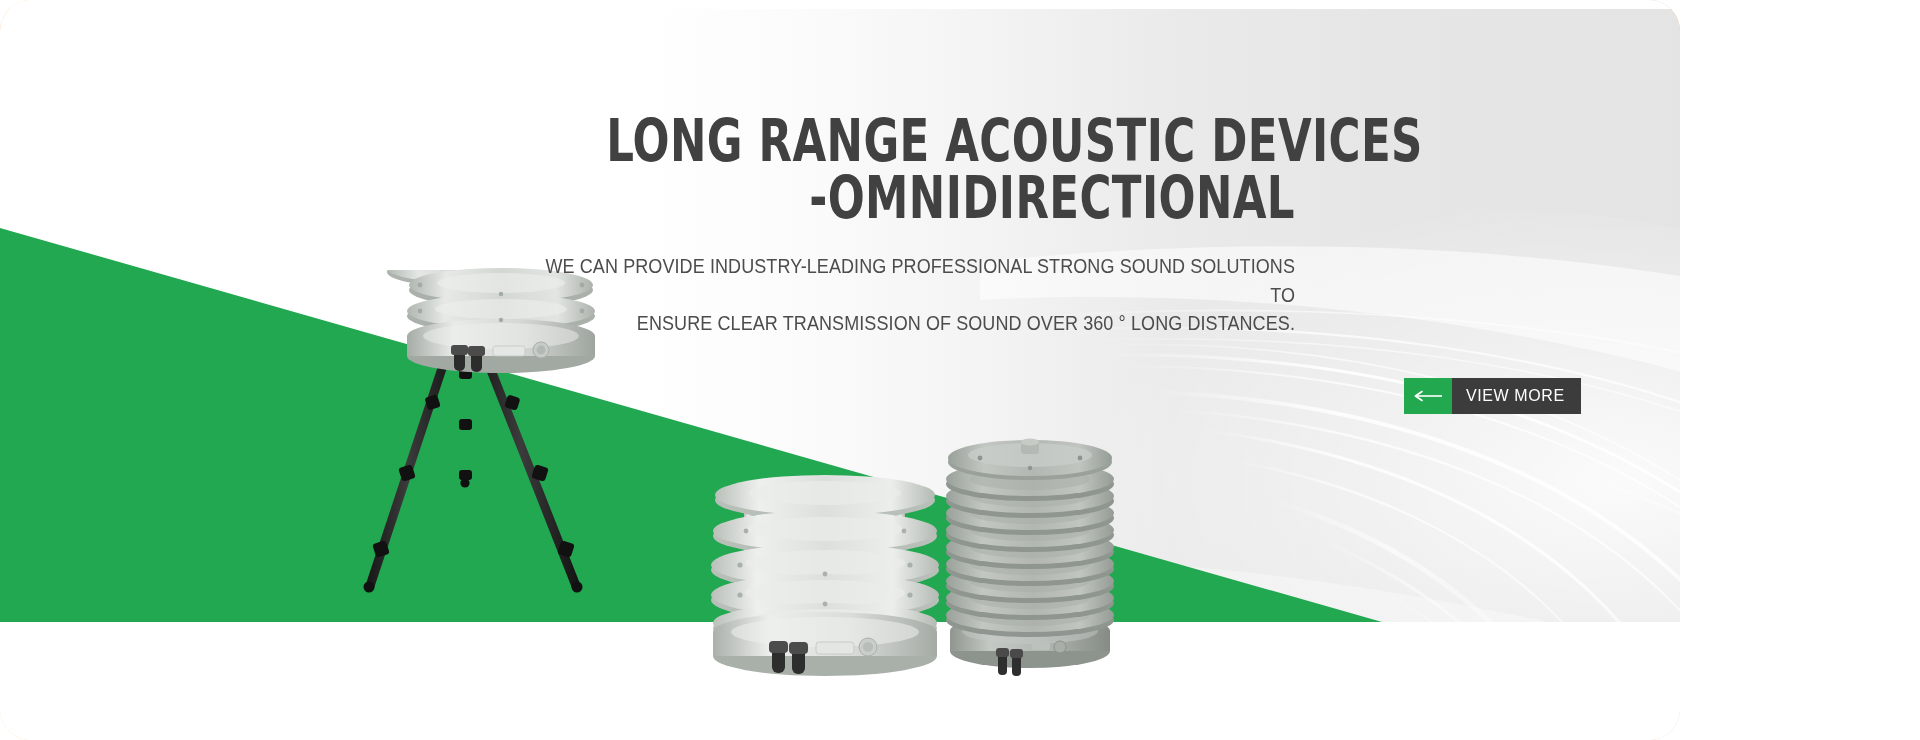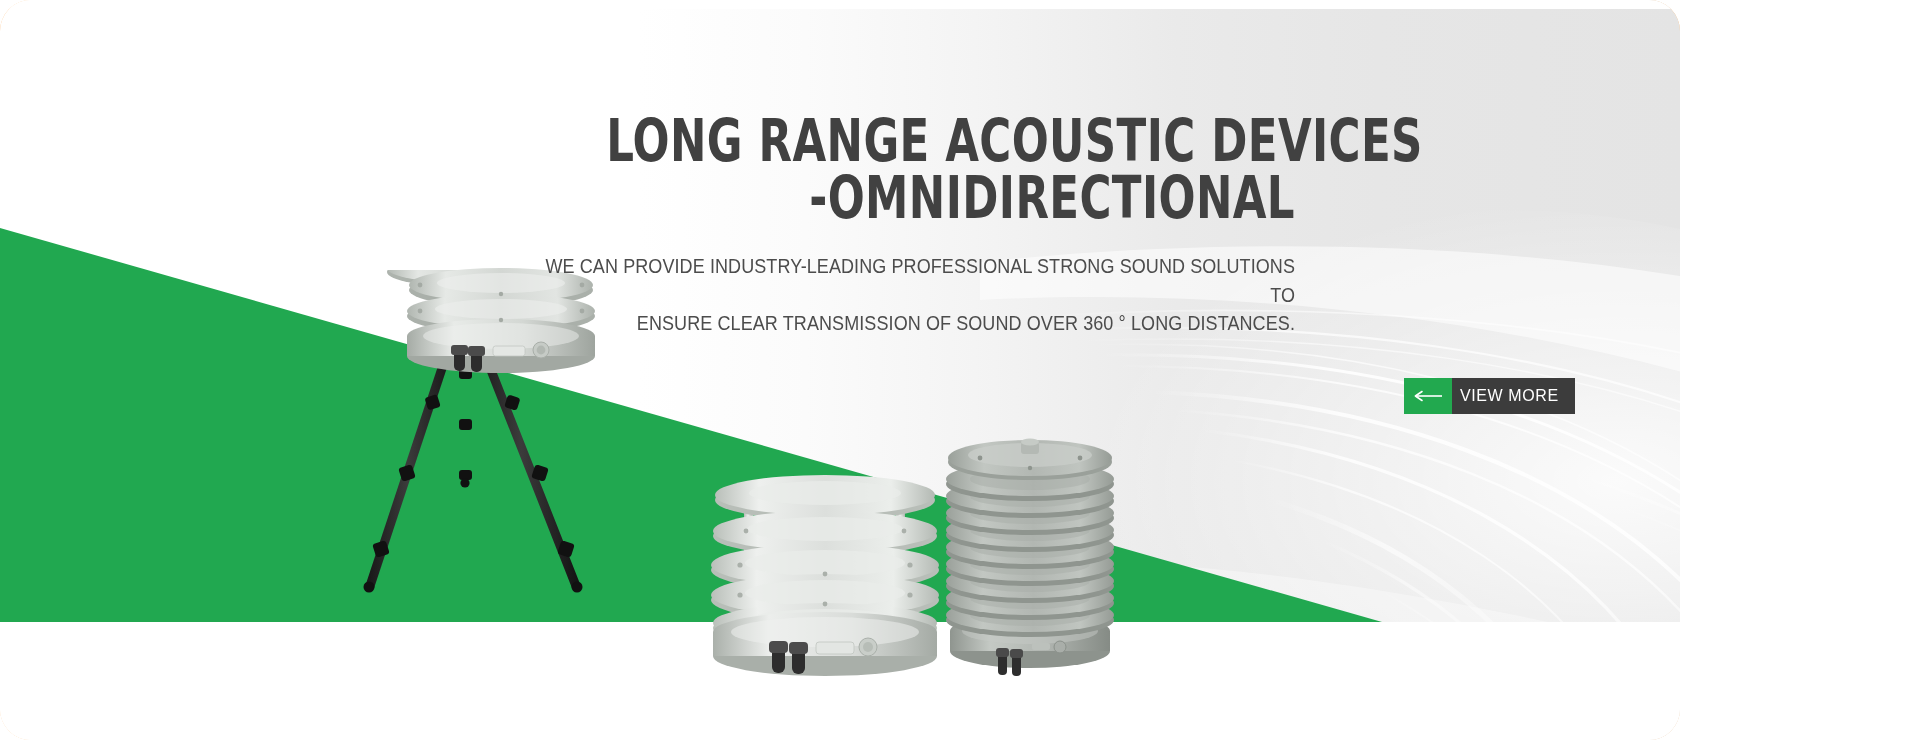--- a/index.html
+++ b/index.html
@@ -93,21 +93,21 @@
     width:48px;
     background:#22a94f;
     display:flex; align-items:center; justify-content:center;
   }
   .btn-label {
     background:#3c3c3c;
     color:#ffffff;
     font-size:16px;
     letter-spacing:0.6px;
     display:flex; align-items:center;
-    padding:0 16px 0 8px;
+    padding:0 16px 0 14px;
     font-family:"Liberation Sans", sans-serif;
   }
 
   
   .device { position:absolute; }
   #dev-tripod { left:330px; top:270px; width:340px; height:470px; z-index:12; }
   #dev-mid    { left:700px; top:460px; width:250px; height:220px; z-index:11; }
   #dev-tall   { left:920px; top:398px; width:220px; height:290px; z-index:10; }
 </style>
 </head>

